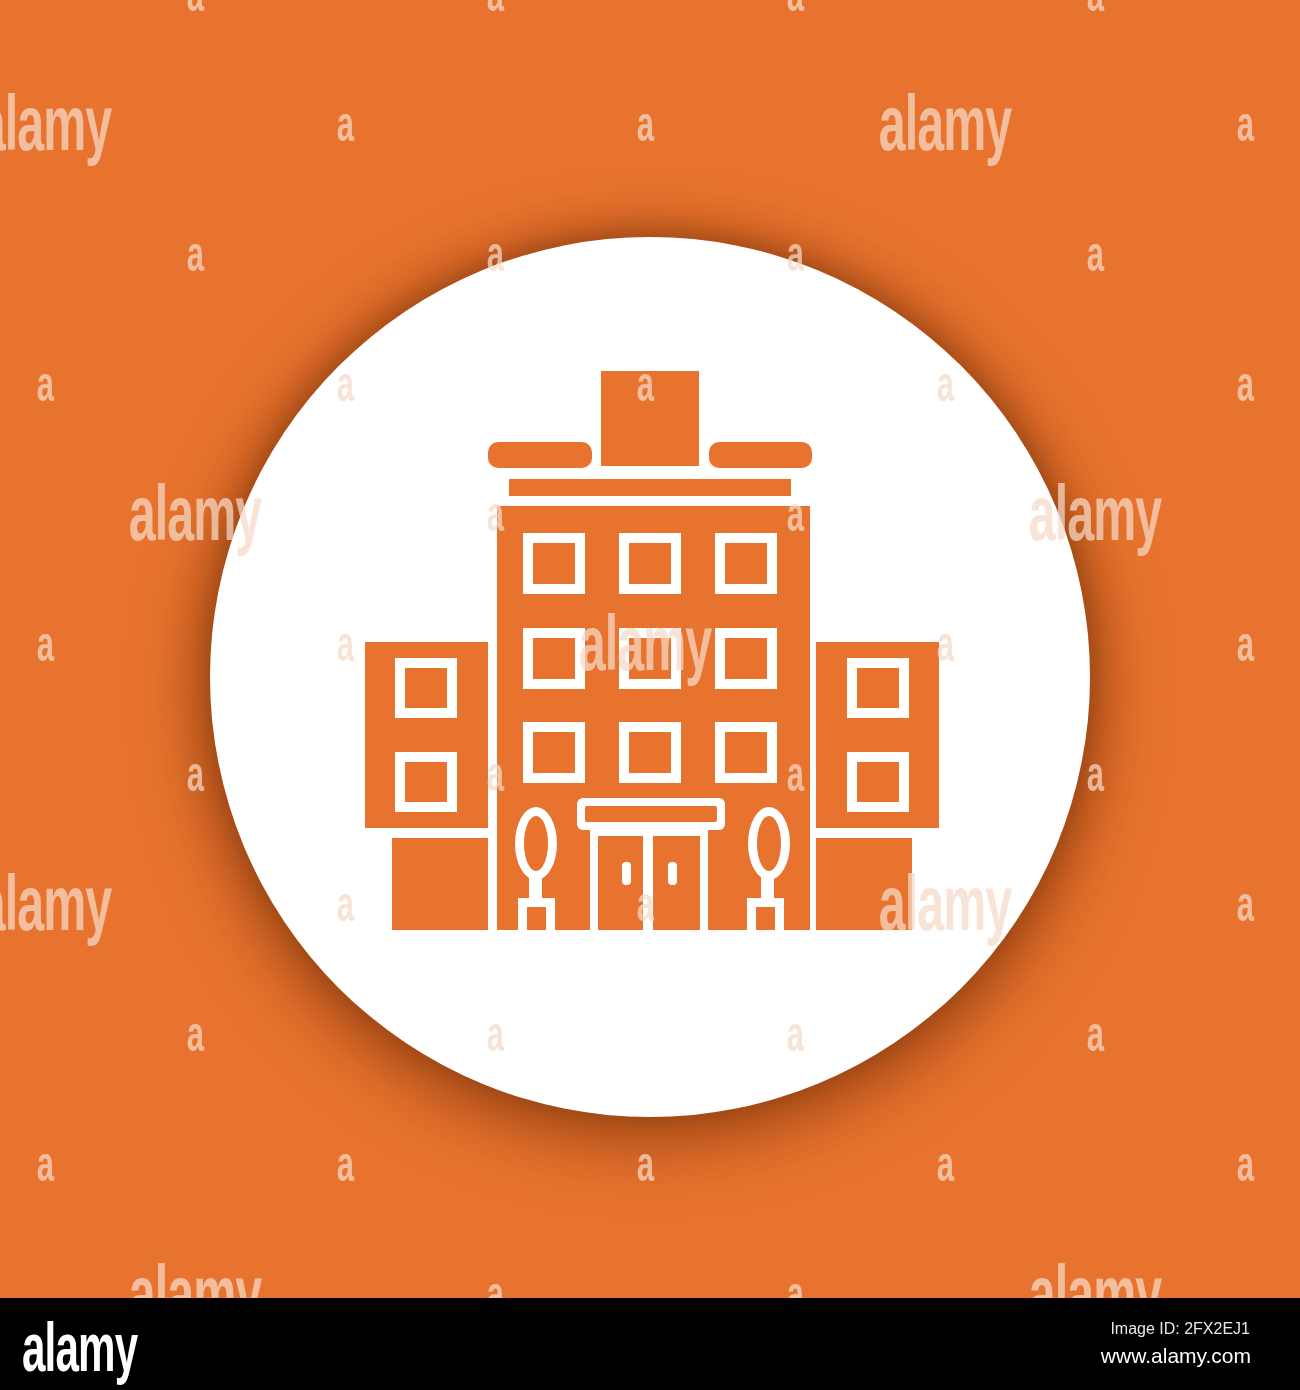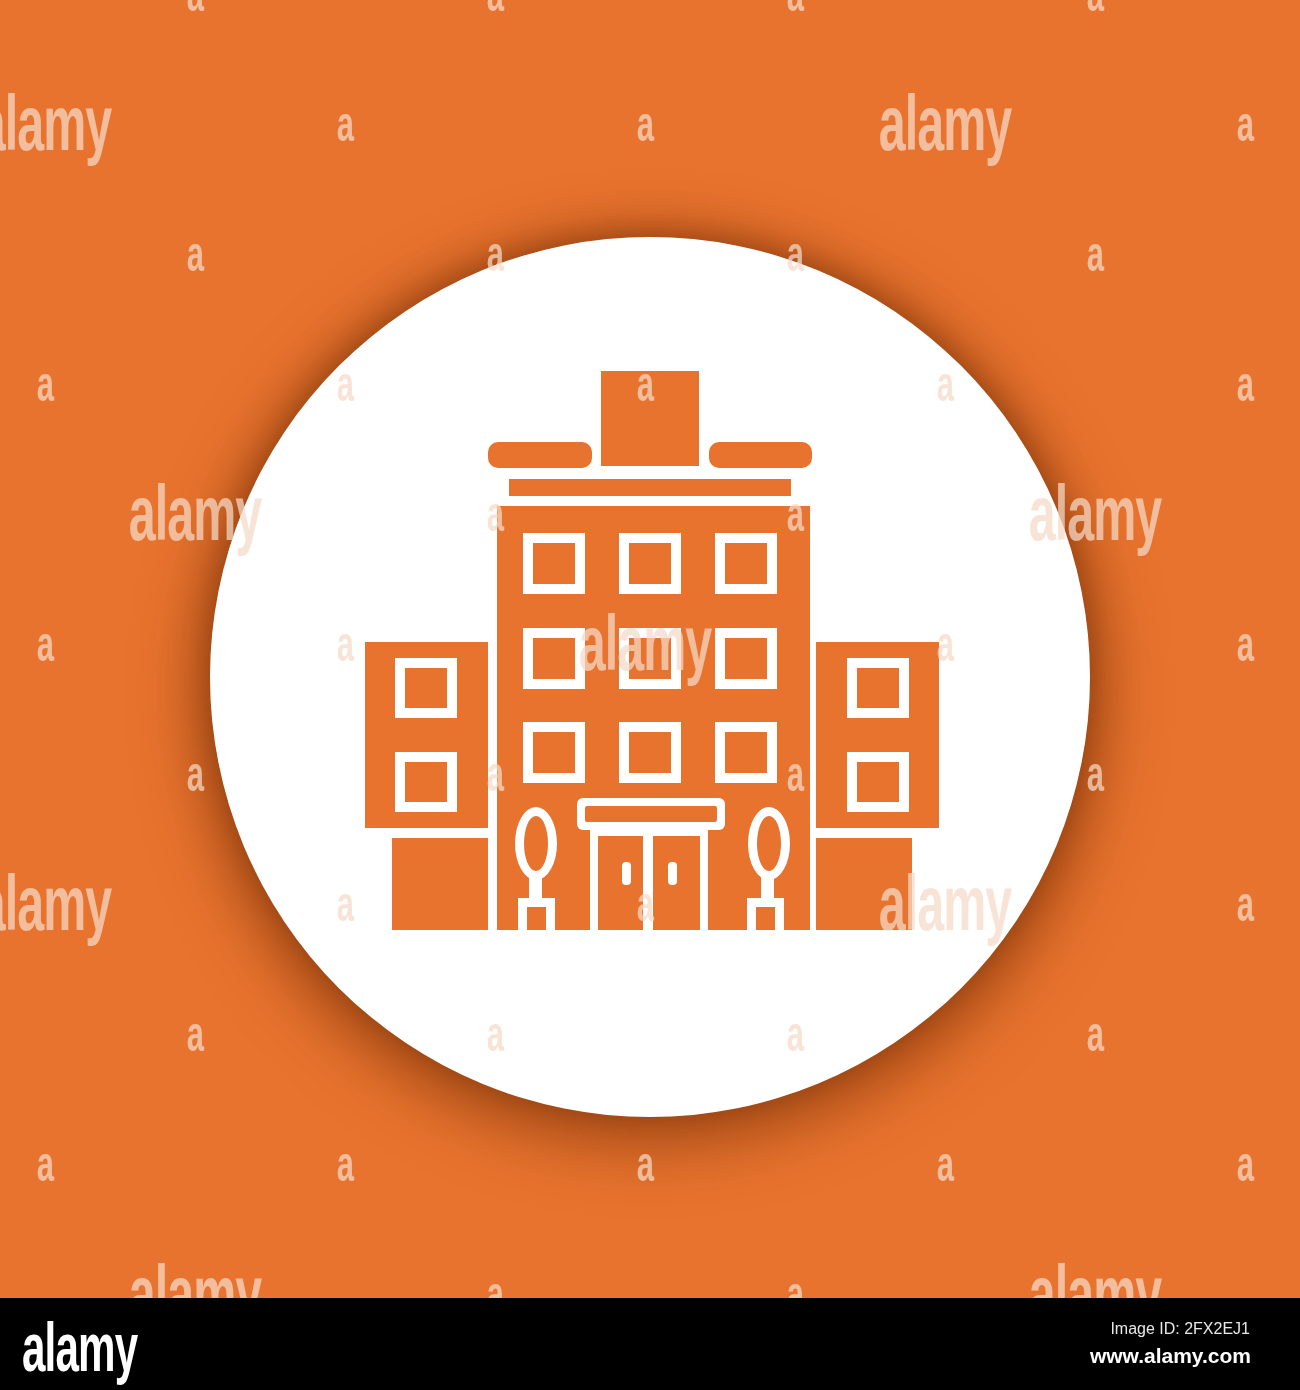--- a/index.html
+++ b/index.html
@@ -90,21 +90,21 @@
     position:absolute;
     right:50px; top:1320px;
     font-size:16px;
     color:#E8E8E8;
     text-align:right;
   }
   .footer-url{
     position:absolute;
     right:49px; top:1344px;
     font-size:21px;
-    font-weight:bold;
+    font-weight:normal;
     color:#FFFFFF;
     text-align:right;
   }
 </style>
 </head>
 <body>
 
 <div id="stage">
 
   <div class="circle"></div>

